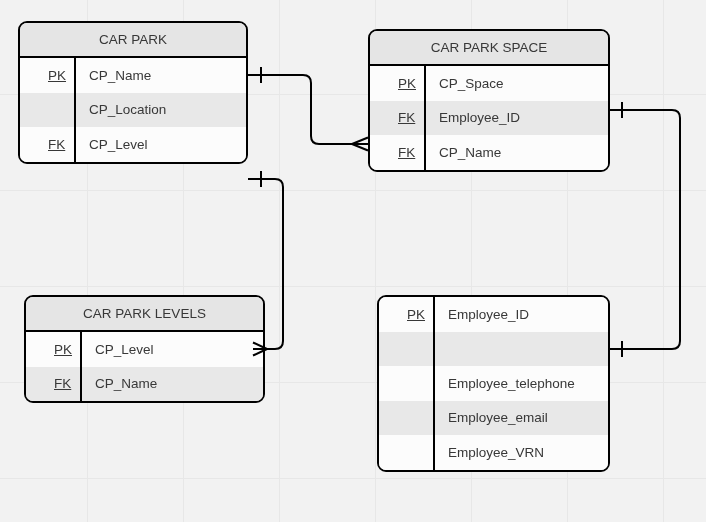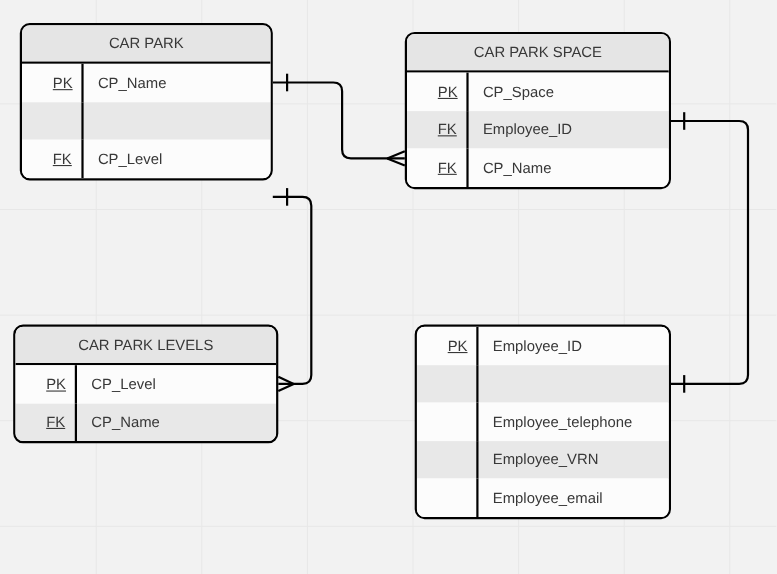--- a/index.html
+++ b/index.html
@@ -65,20 +65,21 @@
 
   <div class="entity" style="left:18px;top:21px;width:230px;">
     <div class="entity-header">CAR PARK</div>
     <div class="entity-body">
       <div class="entity-row">
         <div class="key-cell">PK</div>
         <div class="attr-cell">CP_Name</div>
       </div>
       <div class="entity-row">
         <div class="key-cell"></div>
+        <div class="attr-cell">CP_Location</div>
       </div>
       <div class="entity-row">
         <div class="key-cell">FK</div>
         <div class="attr-cell">CP_Level</div>
       </div>
     </div>
   </div>
 
   <div class="entity" style="left:368px;top:29px;width:242px;">
     <div class="entity-header">CAR PARK SPACE</div>
@@ -91,21 +92,21 @@
         <div class="key-cell">FK</div>
         <div class="attr-cell">Employee_ID</div>
       </div>
       <div class="entity-row">
         <div class="key-cell">FK</div>
         <div class="attr-cell">CP_Name</div>
       </div>
     </div>
   </div>
 
-  <div class="entity" style="left:12px;top:295px;width:241px;">
+  <div class="entity" style="left:24px;top:295px;width:241px;">
     <div class="entity-header">CAR PARK LEVELS</div>
     <div class="entity-body">
       <div class="entity-row">
         <div class="key-cell">PK</div>
         <div class="attr-cell">CP_Level</div>
       </div>
       <div class="entity-row">
         <div class="key-cell">FK</div>
         <div class="attr-cell">CP_Name</div>
       </div>
@@ -120,25 +121,25 @@
       </div>
       <div class="entity-row">
         <div class="key-cell"></div>
       </div>
       <div class="entity-row">
         <div class="key-cell"></div>
         <div class="attr-cell">Employee_telephone</div>
       </div>
       <div class="entity-row">
         <div class="key-cell"></div>
-        <div class="attr-cell">Employee_VRN</div>
+        <div class="attr-cell">Employee_email</div>
       </div>
       <div class="entity-row">
         <div class="key-cell"></div>
-        <div class="attr-cell">Employee_email</div>
+        <div class="attr-cell">Employee_VRN</div>
       </div>
     </div>
   </div>
 
   <svg class="connectors" width="706" height="522" viewBox="0 0 706 522">
 
     <g>
       <path class="conn" d="M248 75 H303 Q311 75 311 83 V136 Q311 144 319 144 H368"></path>
       <path class="conn" d="M261 67 V83"></path>
       <path class="conn" d="M352 144 L368 137.5 M352 144 L368 150.5"></path>

